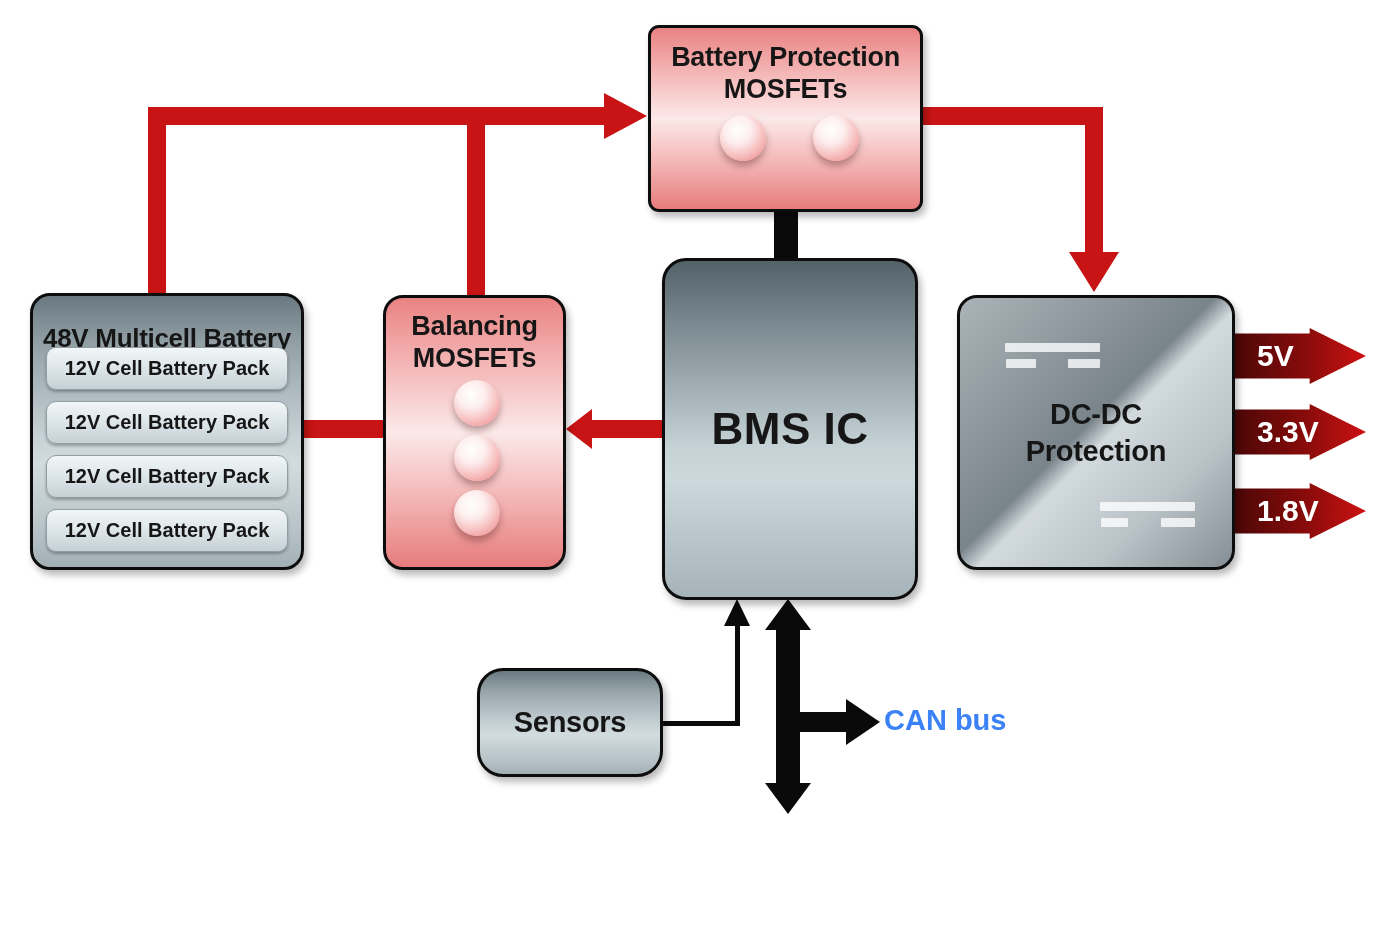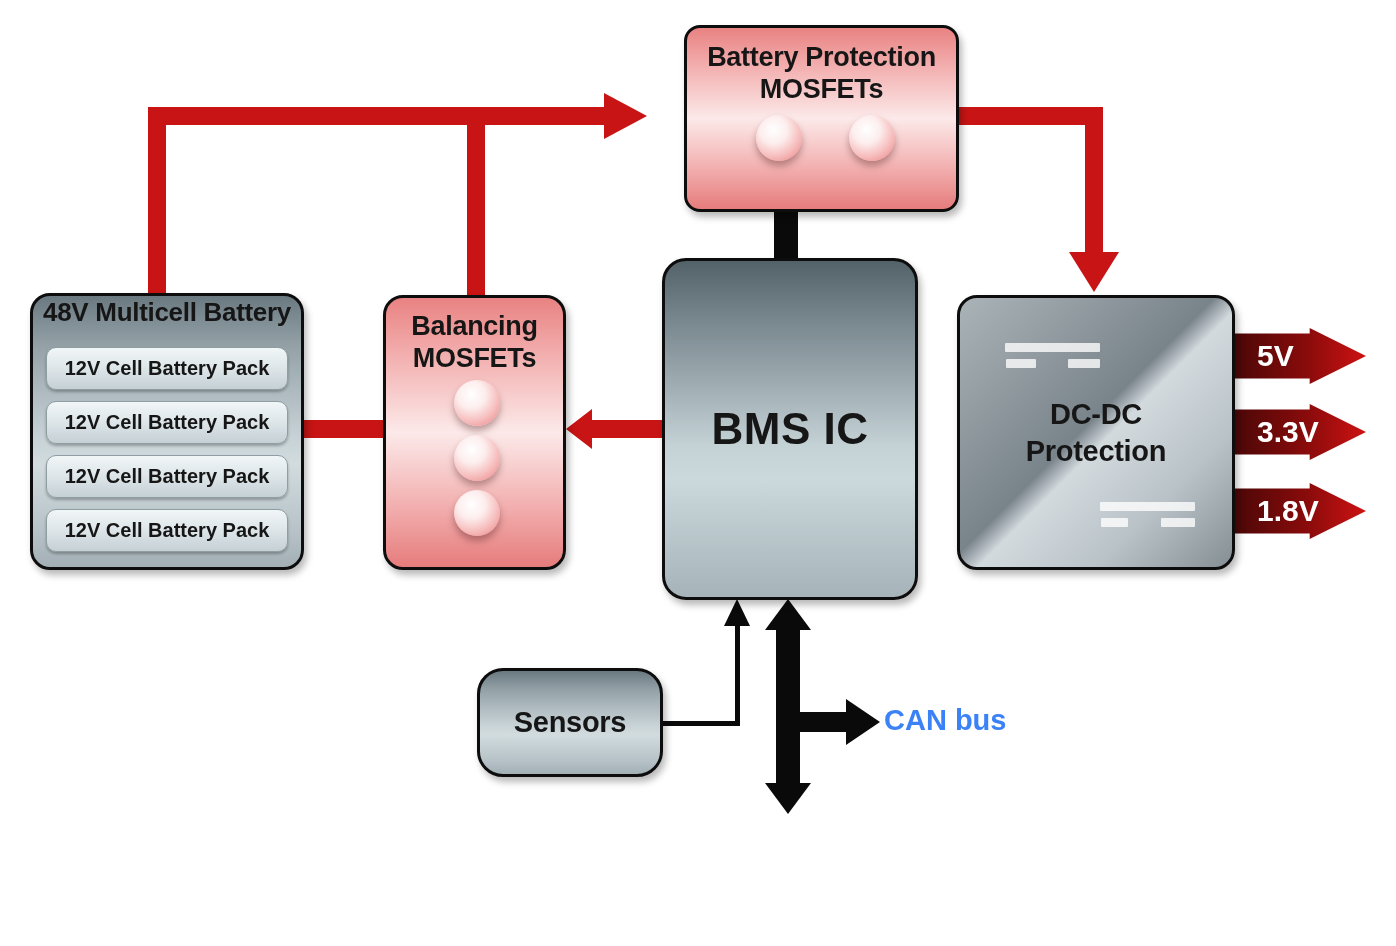--- a/index.html
+++ b/index.html
@@ -7,21 +7,21 @@
           font-family:"Liberation Sans",sans-serif;}
   
   .block{position:absolute;border:3px solid #0d0d0d;box-sizing:border-box;
          box-shadow:3px 5px 7px rgba(0,0,0,0.28);z-index:2;}
   .gray-v{background:linear-gradient(180deg,#6a7980 0%,#93a1a7 18%,#c7d2d6 52%,#d2dcdf 62%,#b5c1c6 88%,#a2afb4 100%);}
   .gray-bms{background:linear-gradient(180deg,#536168 0%,#7d8b92 20%,#c4d1d5 55%,#cbd8dc 65%,#b0bdc2 90%,#a6b3b8 100%);}
   .gray-diag{background:linear-gradient(135deg,#aab4b8 0%,#79838a 47%,#d2dade 53%,#b9c2c7 75%,#848e94 100%);}
   .pink{background:linear-gradient(180deg,#e98282 0%,#f3b0b0 22%,#fce9e9 50%,#f3b2b2 76%,#e67c7c 100%);}
   .title{color:#161616;font-weight:700;text-align:center;letter-spacing:-0.3px;}
   
-  .battery-title{padding-top:1px;font-size:26px;white-space:nowrap;}
+  .battery-title{padding-top:27px;font-size:26px;white-space:nowrap;}
   .packs{position:absolute;left:13px;right:13px;top:51px;display:flex;flex-direction:column;gap:11px;}
   .pack{height:43px;border-radius:10px;border:1px solid #909da3;box-sizing:border-box;
         background:linear-gradient(180deg,#f1f6f7 0%,#dfe7ea 45%,#c5d0d5 100%);
         box-shadow:0 2px 3px rgba(0,0,0,0.28);
         display:flex;align-items:center;justify-content:center;
         font-size:20px;font-weight:700;color:#161616;}
   
   .sphere{position:absolute;width:46px;height:46px;border-radius:50%;
           background:radial-gradient(circle at 38% 32%,#ffffff 0%,#fdeeee 32%,#f6baba 65%,#ef9595 86%,#ea8484 100%);
           box-shadow:0 5px 7px rgba(70,20,20,0.35);}
@@ -86,21 +86,21 @@
   <div class="block pink" style="left:383px;top:295px;width:183px;height:275px;border-radius:20px;">
     <div class="title" style="padding-top:12px;font-size:27px;line-height:1.2;">
       <div>Balancing</div>
       <div>MOSFETs</div>
     </div>
     <div class="sphere" style="left:68px;top:82px;"></div>
     <div class="sphere" style="left:68px;top:137px;"></div>
     <div class="sphere" style="left:68px;top:192px;"></div>
   </div>
 
-  <div class="block pink" style="left:648px;top:25px;width:275px;height:187px;border-radius:16px;margin-left:36px;">
+  <div class="block pink" style="left:648px;top:25px;width:275px;height:187px;border-radius:11px;">
     <div class="title" style="padding-top:13px;font-size:27px;line-height:1.2;">
       <div>Battery Protection</div>
       <div>MOSFETs</div>
     </div>
     <div class="sphere" style="left:69px;top:87px;"></div>
     <div class="sphere" style="left:162px;top:87px;"></div>
   </div>
 
   <div class="block gray-bms" style="left:662px;top:258px;width:256px;height:342px;border-radius:24px;">
     <div class="center-label">

